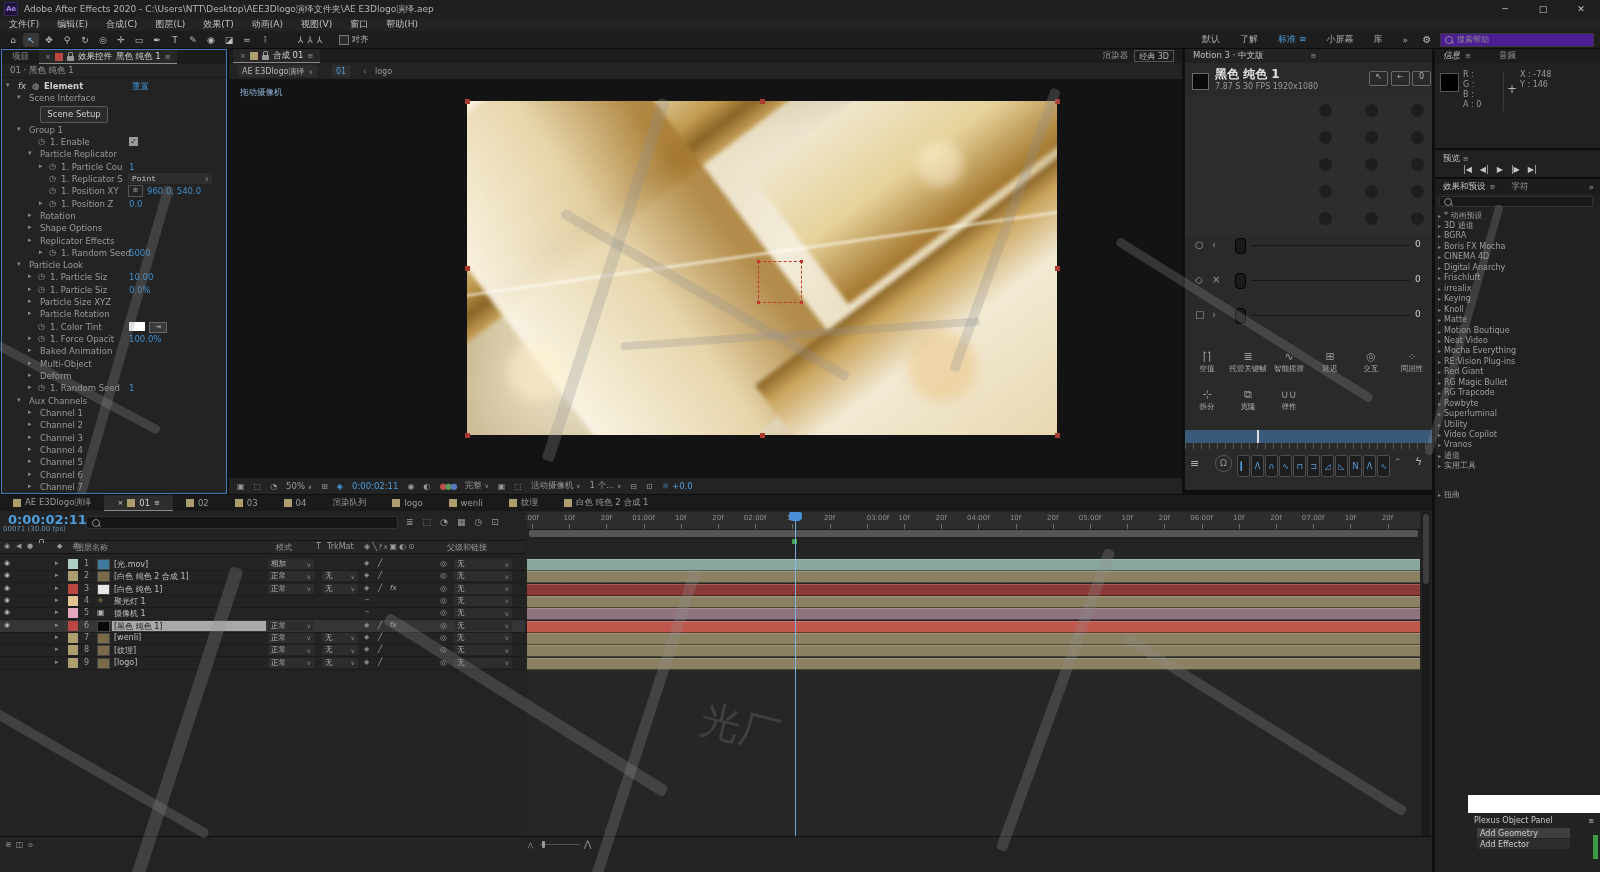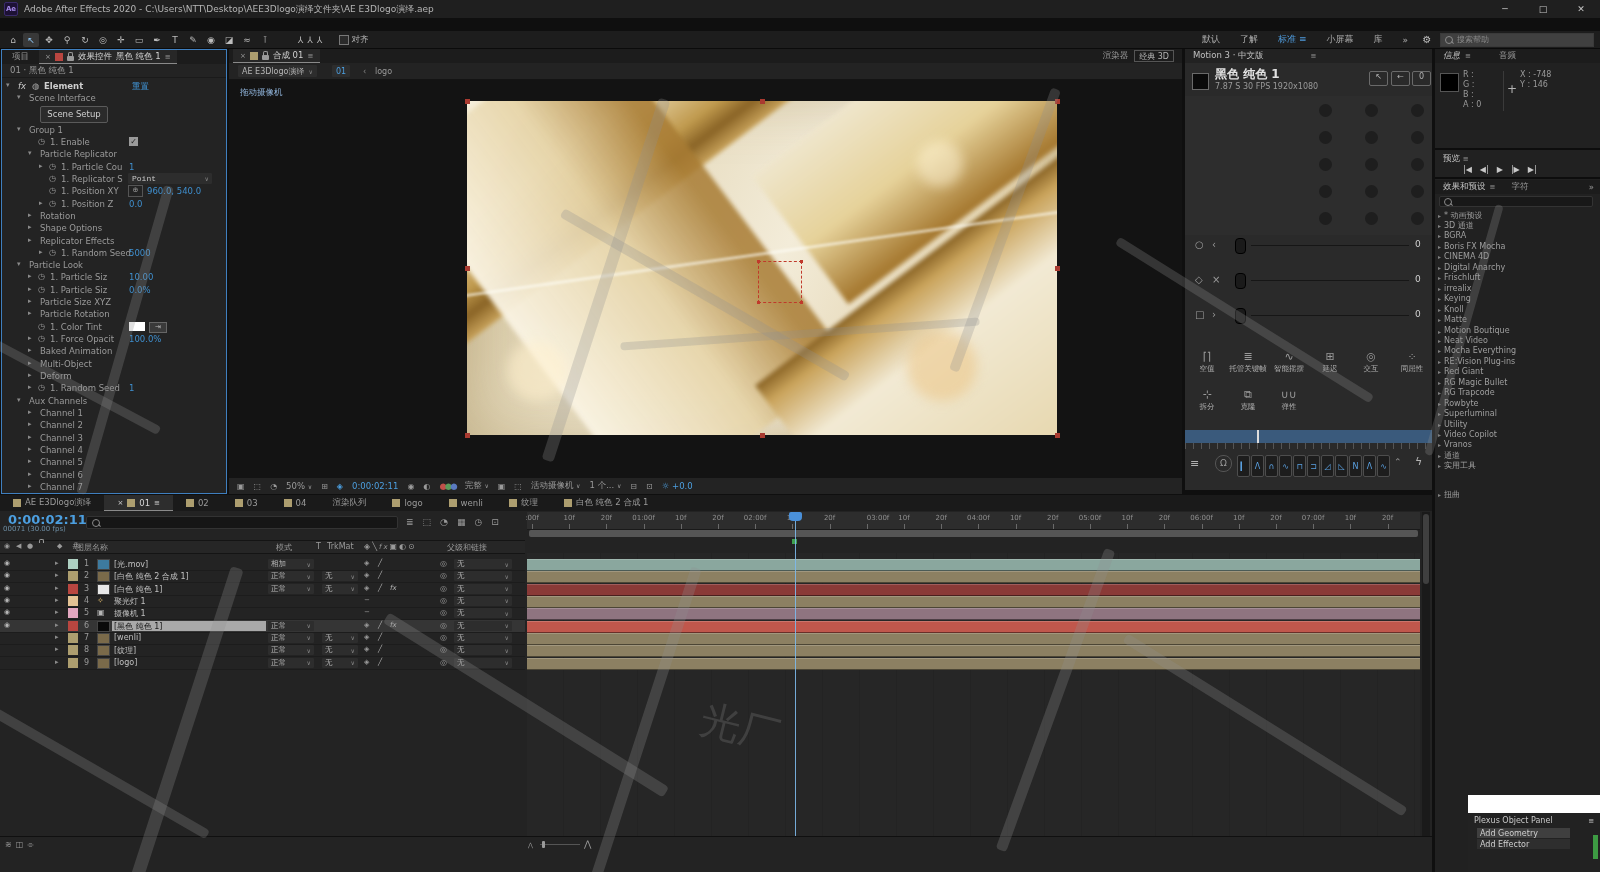--- a/index.html
+++ b/index.html
@@ -15,21 +15,21 @@
   .menuitem{padding:0 9px;}
   .toolbar{position:absolute;left:0;top:31px;width:1600px;height:17px;background:#1d1d1d;border-bottom:1px solid #0b0b0b;display:flex;align-items:center;}
   .tool{width:16px;height:14px;display:flex;align-items:center;justify-content:center;color:#bdbdbd;font-size:9px;margin:0 1px;border-radius:2px;}
   .tool.active{background:#383838;color:#8ec6f5;}
   .axis{color:#b5b5b5;font-size:9px;margin:0 2px;}
   .snap{display:flex;align-items:center;gap:3px;margin-left:14px;font-size:8.5px;color:#b0b0b0;}
   .cbx{width:8px;height:8px;border:1px solid #777;background:#2a2a2a;}
   .workspaces{display:flex;margin-left:auto;font-size:9px;color:#b0b0b0;align-items:center;}
   .ws{padding:0 10px;}
   .ws.active{color:#4f9bdc;}
-  .helpsearch{width:148px;height:12px;background:#404040;border:1px solid #3a3a3a;display:flex;align-items:center;gap:4px;font-size:8px;color:#8a8a8a;margin:0 6px 0 4px;padding-left:4px;}
+  .helpsearch{width:148px;height:12px;background:#4c1d95;border:1px solid #3a3a3a;display:flex;align-items:center;gap:4px;font-size:8px;color:#8a8a8a;margin:0 6px 0 4px;padding-left:4px;}
   .mag{width:6px;height:6px;border:1px solid #8a8a8a;border-radius:50%;position:relative;flex:none;}
   .mag::after{content:"";position:absolute;left:5px;top:5px;width:3px;height:1px;background:#8a8a8a;transform:rotate(45deg);}
   
   .panel{position:absolute;background:#232323;}
   .ptabs{height:14px;background:#1c1c1c;display:flex;align-items:center;font-size:8.5px;color:#9a9a9a;}
   .sw8{width:8px;height:8px;flex:none;}
   .lockico{width:7px;height:5px;background:#9a9a9a;position:relative;border-radius:1px;flex:none;margin-top:3px;}
   .lockico::before{content:"";position:absolute;top:-4px;left:1px;width:3px;height:3px;border:1px solid #9a9a9a;border-bottom:none;border-radius:2px 2px 0 0;}
   
   .ecrow{position:absolute;left:0;width:224px;height:12px;font-size:8.5px;color:#9a9a9a;white-space:nowrap;}
@@ -77,20 +77,31 @@
   <div class="titlebar">
     <span class="aeicon">Ae</span>
     <span>Adobe After Effects 2020 - C:\Users\NTT\Desktop\AEE3Dlogo演绎文件夹\AE E3Dlogo演绎.aep</span>
     <div class="winbtns">
       <span class="winbtn">─</span>
       <span class="winbtn">□</span>
       <span class="winbtn">✕</span>
     </div>
   </div>
 
+  <div class="menubar" id="menubar">
+      <div class="menuitem">文件(F)</div>
+      <div class="menuitem">编辑(E)</div>
+      <div class="menuitem">合成(C)</div>
+      <div class="menuitem">图层(L)</div>
+      <div class="menuitem">效果(T)</div>
+      <div class="menuitem">动画(A)</div>
+      <div class="menuitem">视图(V)</div>
+      <div class="menuitem">窗口</div>
+      <div class="menuitem">帮助(H)</div>
+    </div>
 
   <div class="toolbar">
     <div id="tools" style="display:flex;margin-left:4px;">
         <div class="tool">⌂</div>
         <div class="tool active">↖</div>
         <div class="tool">✥</div>
         <div class="tool">⚲</div>
         <div class="tool">↻</div>
         <div class="tool">◎</div>
         <div class="tool">✛</div>

